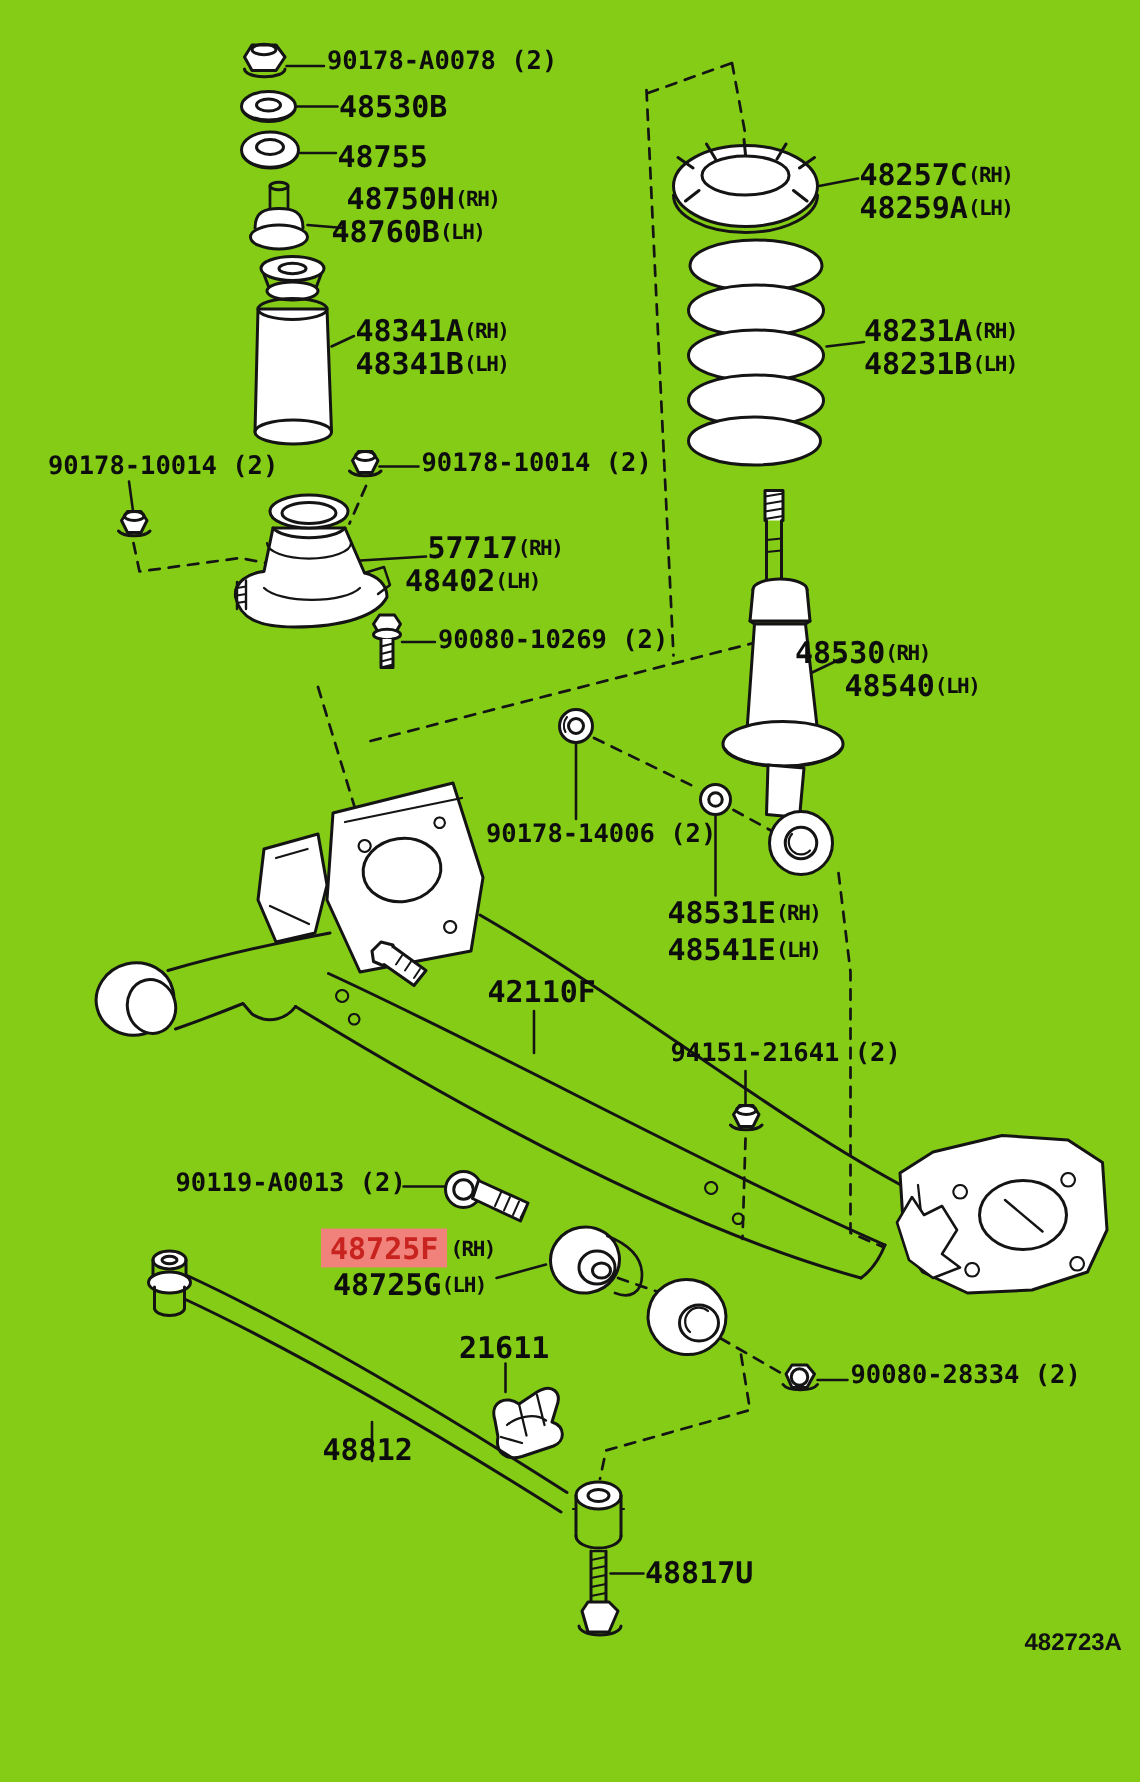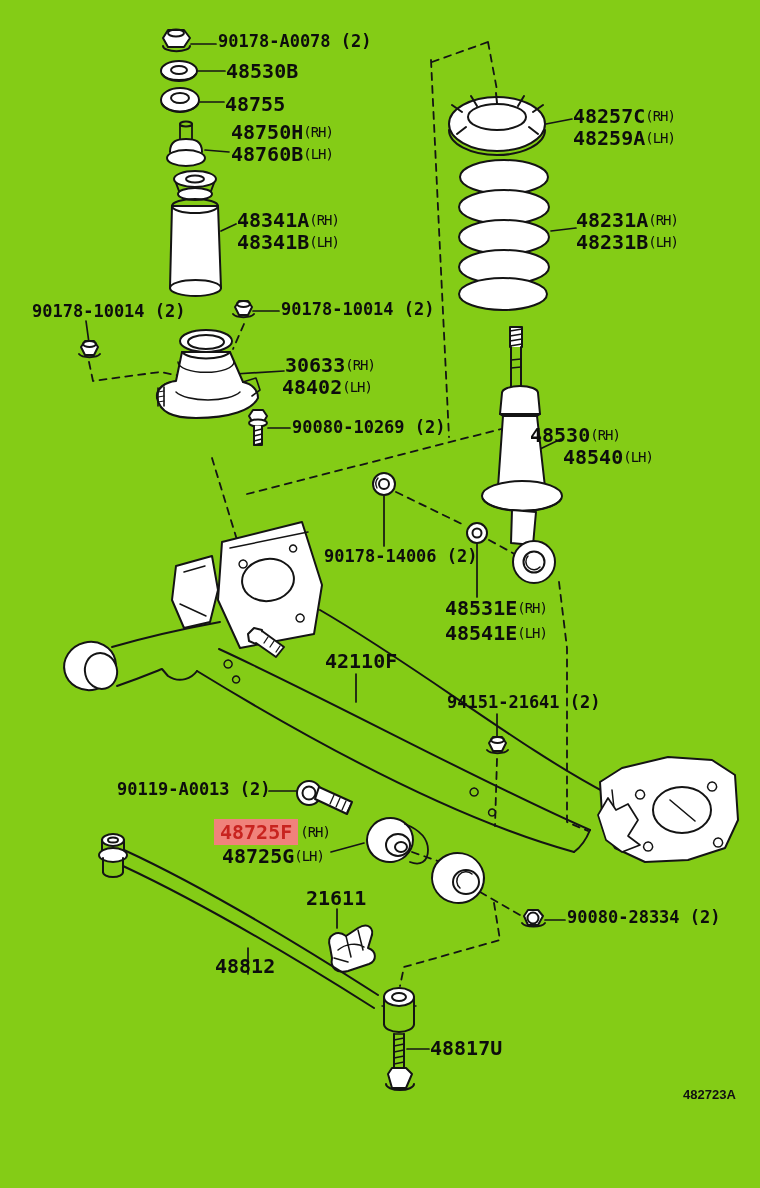--- a/index.html
+++ b/index.html
@@ -5,24 +5,24 @@
   :root{
     --hl-bg:#f0827b; --hl-fg:#c8231f; --footer-bg:#6a6a6a; --ink:#141414;
   }
   html,body{margin:0;padding:0;background:#fff;}
   .stage{position:relative;width:760px;height:1188px;background:#84cc16;overflow:hidden;
          font-family:"DejaVu Sans Mono","Liberation Mono",monospace;}
   svg.art{position:absolute;left:0;top:0;}
   .lbl{position:absolute;font-weight:bold;color:#0d0d0d;font-size:17px;
        letter-spacing:0;white-space:nowrap;line-height:1.05;}
   .lbl.big{font-size:20px;}
-  .lbl .side{font-size:14px;font-weight:normal;letter-spacing:-1px;vertical-align:2px;}
+  .lbl .side{font-size:14px;font-weight:bold;letter-spacing:-1px;vertical-align:2px;}
   .lbl .code{display:inline-block;}
   .lbl.hl .code{background:var(--hl-bg);color:var(--hl-fg);padding:3px 6px 2px 6px;margin:-3px 2px -2px -6px;}
-  .refcode{position:absolute;left:683px;top:1087px;font-size:13px;font-weight:bold;color:#111;
+  .refcode{position:absolute;left:683px;top:1087px;font-size:16px;font-weight:bold;color:#111;
            font-family:"Liberation Sans",sans-serif;letter-spacing:0;}
   .footer{position:absolute;left:0;top:1112px;width:760px;height:76px;background:var(--footer-bg);}
   .footer span{position:absolute;top:0;height:76px;line-height:78px;color:#fff;
                font-family:"Liberation Sans",sans-serif;font-size:31px;letter-spacing:0.5px;}
   .footer .f-left{left:137px;}
   .footer .f-right{left:452px;}
 </style>
 </head>
 <body>
 
@@ -259,31 +259,31 @@
     <path d="M524,916 L528,910 L538,910 L543,916 L538,925 L528,925 Z" fill="#fff"></path>
     <circle cx="533" cy="918" r="5.5"></circle>
     <path d="M522,923 A12,5 0 0 0 545,923"></path>
   </g>
 </svg>
 
   <div class="lbl" style="left:218px;top:33px"><span class="code">90178-A0078 (2)</span></div>
   <div class="lbl big" style="left:226px;top:61px"><span class="code">48530B</span></div>
   <div class="lbl big" style="left:225px;top:94px"><span class="code">48755</span></div>
   <div class="lbl big" style="left:231px;top:122px"><span class="code">48750H</span><span class="side">(RH)</span></div>
-  <div class="lbl big" style="left:231px;top:144px"><span class="code">48760B</span><span class="side">(LH)</span></div>
+  <div class="lbl big" style="left:221px;top:144px"><span class="code">48760B</span><span class="side">(LH)</span></div>
   <div class="lbl big" style="left:237px;top:210px"><span class="code">48341A</span><span class="side">(RH)</span></div>
   <div class="lbl big" style="left:237px;top:232px"><span class="code">48341B</span><span class="side">(LH)</span></div>
   <div class="lbl big" style="left:573px;top:106px"><span class="code">48257C</span><span class="side">(RH)</span></div>
   <div class="lbl big" style="left:573px;top:128px"><span class="code">48259A</span><span class="side">(LH)</span></div>
   <div class="lbl big" style="left:576px;top:210px"><span class="code">48231A</span><span class="side">(RH)</span></div>
   <div class="lbl big" style="left:576px;top:232px"><span class="code">48231B</span><span class="side">(LH)</span></div>
   <div class="lbl" style="left:32px;top:303px"><span class="code">90178-10014 (2)</span></div>
   <div class="lbl" style="left:281px;top:301px"><span class="code">90178-10014 (2)</span></div>
-  <div class="lbl big" style="left:285px;top:355px"><span class="code">30633</span><span class="side">(RH)</span></div>
-  <div class="lbl big" style="left:282px;top:377px"><span class="code">48402</span><span class="side">(LH)</span></div>
+  <div class="lbl big" style="left:285px;top:355px"><span class="code">57717</span><span class="side">(RH)</span></div>
+  <div class="lbl big" style="left:270px;top:377px"><span class="code">48402</span><span class="side">(LH)</span></div>
   <div class="lbl" style="left:292px;top:419px"><span class="code">90080-10269 (2)</span></div>
   <div class="lbl big" style="left:530px;top:425px"><span class="code">48530</span><span class="side">(RH)</span></div>
   <div class="lbl big" style="left:563px;top:447px"><span class="code">48540</span><span class="side">(LH)</span></div>
   <div class="lbl" style="left:324px;top:548px"><span class="code">90178-14006 (2)</span></div>
   <div class="lbl big" style="left:445px;top:598px"><span class="code">48531E</span><span class="side">(RH)</span></div>
   <div class="lbl big" style="left:445px;top:623px"><span class="code">48541E</span><span class="side">(LH)</span></div>
   <div class="lbl big" style="left:325px;top:651px"><span class="code">42110F</span></div>
   <div class="lbl" style="left:447px;top:694px"><span class="code">94151-21641 (2)</span></div>
   <div class="lbl" style="left:117px;top:781px"><span class="code">90119-A0013 (2)</span></div>
   <div class="lbl big hl" style="left:220px;top:822px"><span class="code">48725F</span><span class="side">(RH)</span></div>

